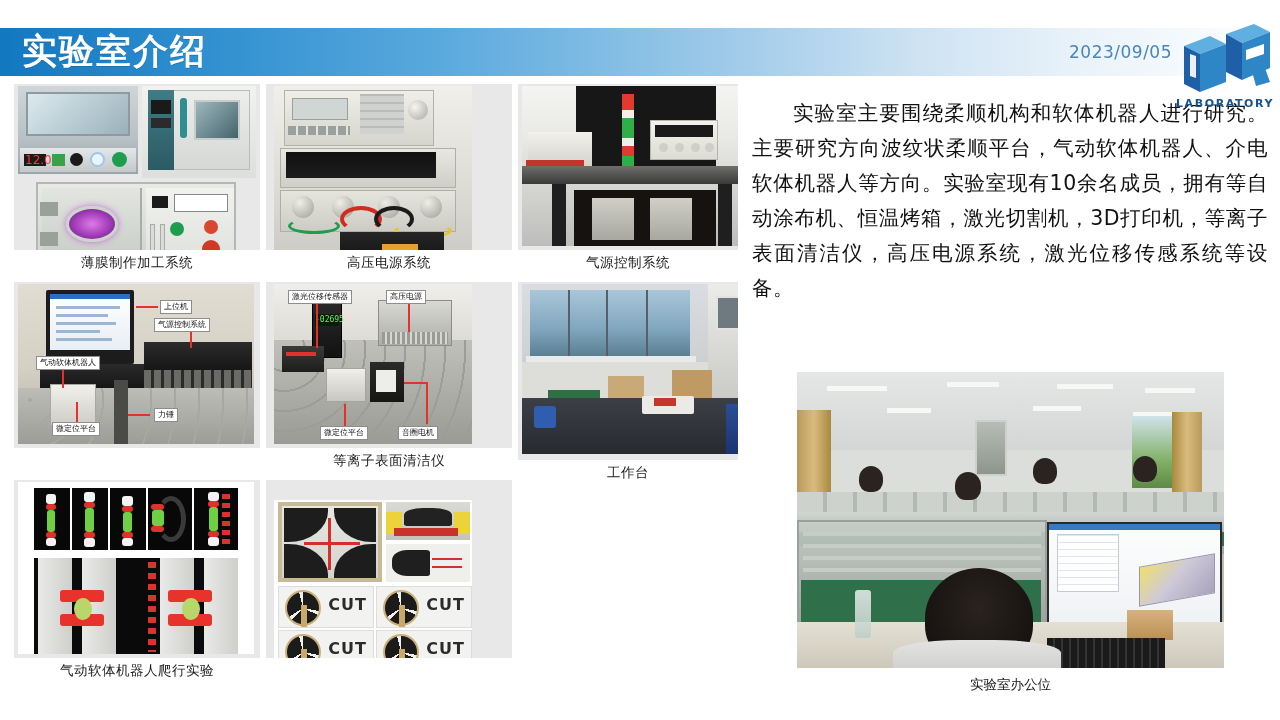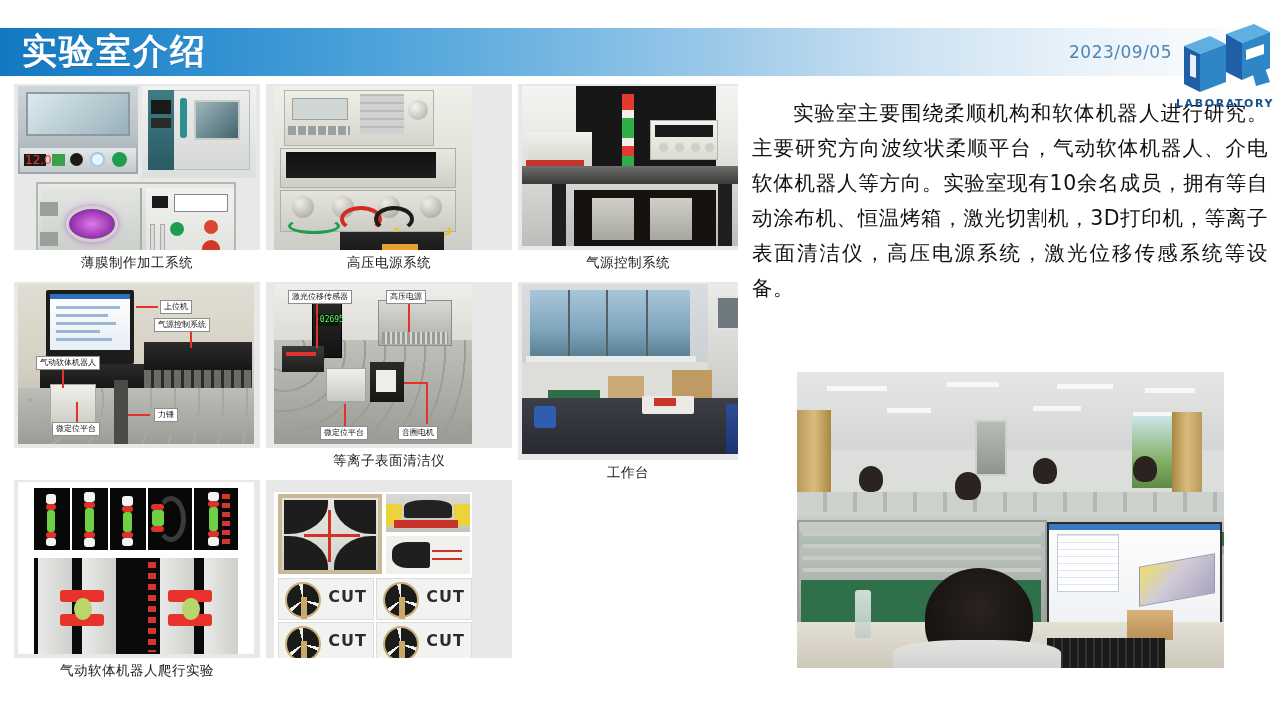--- a/index.html
+++ b/index.html
@@ -268,21 +268,21 @@
   .c8 .strip{position:absolute; top:6px; height:62px; background:#080808;}
   .c8 .seg  { position:absolute; border-radius:3px;}
   .c8 .lower{position:absolute; left:16px; top:76px; width:204px; height:96px; background:#0a0a0a;}
   .c8 .lw   { position:absolute; top:76px; width:34px; height:96px;
         background:linear-gradient(90deg,#e9e9e7,#cfcfcc);}
   .c8 .act  { position:absolute; border-radius:3px; background:#e8322c;}
   .c8 .core { position:absolute; border-radius:50%; background:#b9d66a;}
   .c8 .dots { position:absolute; width:8px; background:#d4352f;}
 
   
-  .c9 { left:8px; top:12px; width:198px; height:172px; background:#ffffff;}
+  .c9 { left:8px; top:20px; width:198px; height:172px; background:#ffffff;}
   .c9 .q1 { position:absolute; left:4px; top:2px; width:104px; height:80px;
         background:linear-gradient(180deg,#e7e8e2 0%,#d3d4ce 100%); border:4px solid #c9b996;}
   .c9 .pet{ position:absolute; background:#1d1d1d;}
   .c9 .redx{position:absolute; background:#d4302a;}
   .c9 .q2 { position:absolute; left:112px; top:2px; width:84px; height:38px;
         background:linear-gradient(180deg,#d9dad4 0%,#c3c4be 100%);}
   .c9 .q2 .yl{position:absolute; background:#ecd23b;}
   .c9 .q2 .rd{position:absolute; left:8px; top:26px; width:64px; height:8px; background:#c8342c;}
   .c9 .q2 .bk{position:absolute; left:18px; top:6px; width:48px; height:18px; background:#222; border-radius:40% 40% 10% 10%;}
   .c9 .q3 { position:absolute; left:112px; top:44px; width:84px; height:38px; background:#efefec;}
@@ -701,14 +701,15 @@
         <div class="slat" style="top:70px"></div>
     </div>
     <div class="of-green" style="left:4px;top:208px;width:240px;height:46px;"></div>
     <div class="of-desk"></div>
     <div class="of-bottle"></div>
     <div class="of-box" style="left:330px;top:238px;width:46px;height:30px;"></div>
     <div class="of-kb"></div>
     <div class="of-head"></div>
     <div class="of-shirt"></div>
   </div>
+  <div class="office-caption">实验室办公位</div>
 
 </div>
 
 </body></html>

